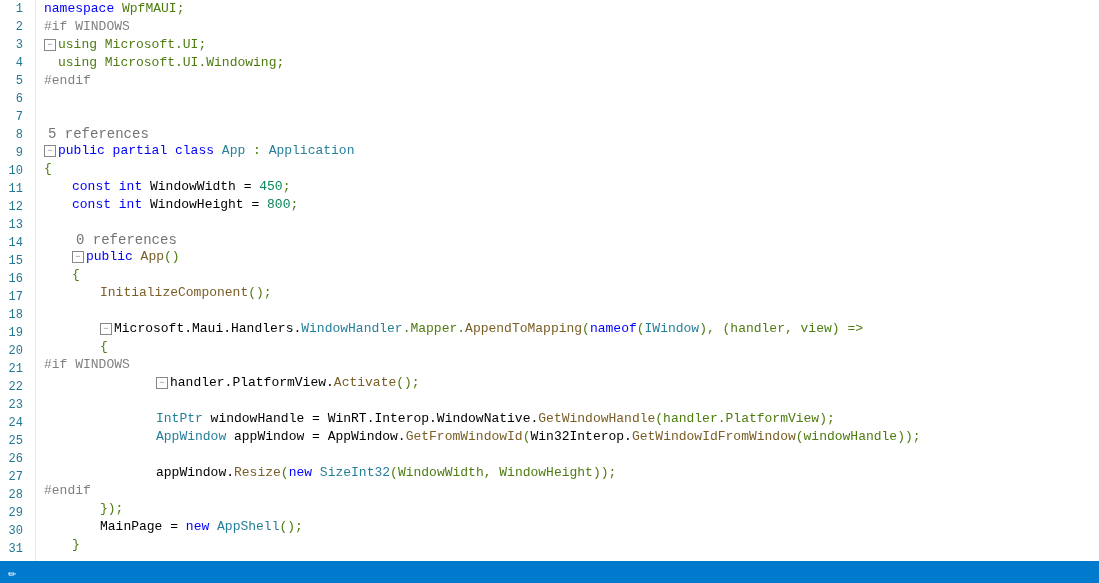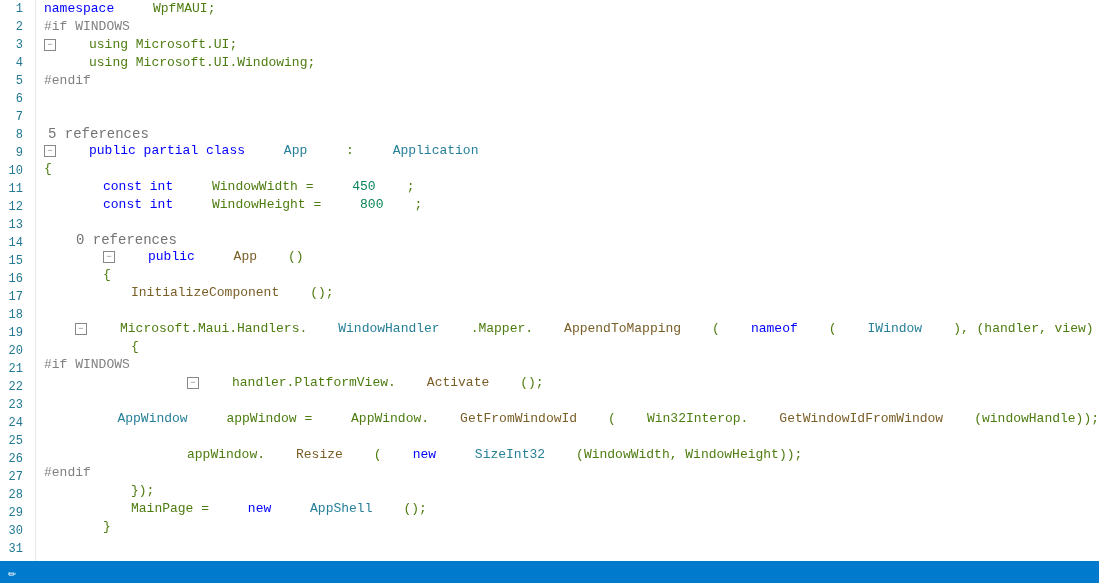--- a/index.html
+++ b/index.html
@@ -45,39 +45,38 @@
       padding: 0 0 0 8px;
       overflow-x: auto;
       overflow-y: hidden;
     }
     .code-line {
       height: 18px;
       line-height: 18px;
       white-space: pre;
       display: flex;
       align-items: center;
-      gap: 31px;
     }
     .collapse-btn {
       display: inline-block;
       width: 12px;
       height: 12px;
       border: 1px solid #888;
       color: #888;
       font-size: 9px;
       text-align: center;
       line-height: 10px;
       cursor: pointer;
       margin-right: 2px;
       flex-shrink: 0;
     }
     
     .kw-blue { color: #0000ff; }
     .type-teal { color: #267f99; }
-    .identifier { color: #4d7c0f; }
+    .identifier { color: #000000; }
     .method { color: #795e26; }
     .preprocessor { color: #808080; }
     .number { color: #098658; }
     .plain { color: #4d7c0f; }
     .ref-hint {
       color: #747474;
       font-size: 14px;
       height: 16px;
       line-height: 16px;
     }
@@ -192,20 +191,23 @@
         <div>
           <div class="code-line"><span class="preprocessor">#if WINDOWS</span></div>
         </div>
         <div>
           <div class="code-line"><span style="display: inline-block; width: 112px;"></span><span class="collapse-btn">−</span><span class="identifier">handler.PlatformView.</span><span class="method">Activate</span><span class="plain">();</span></div>
         </div>
         <div>
           <div class="code-line"></div>
         </div>
         <div>
+          <div class="code-line"><span style="display: inline-block; width: 112px;"></span><span class="type-teal">IntPtr</span><span class="identifier"> windowHandle = </span><span class="identifier">WinRT.Interop.WindowNative.</span><span class="method">GetWindowHandle</span><span class="plain">(handler.PlatformView);</span></div>
+        </div>
+        <div>
           <div class="code-line"><span style="display: inline-block; width: 112px;"></span><span class="type-teal">AppWindow</span><span class="identifier"> appWindow = </span><span class="identifier">AppWindow.</span><span class="method">GetFromWindowId</span><span class="plain">(</span><span class="identifier">Win32Interop.</span><span class="method">GetWindowIdFromWindow</span><span class="plain">(windowHandle));</span></div>
         </div>
         <div>
           <div class="code-line"></div>
         </div>
         <div>
           <div class="code-line"><span style="display: inline-block; width: 112px;"></span><span class="identifier">appWindow.</span><span class="method">Resize</span><span class="plain">(</span><span class="kw-blue">new </span><span class="type-teal">SizeInt32</span><span class="plain">(WindowWidth, WindowHeight));</span></div>
         </div>
         <div>
           <div class="code-line"><span class="preprocessor">#endif</span></div>

